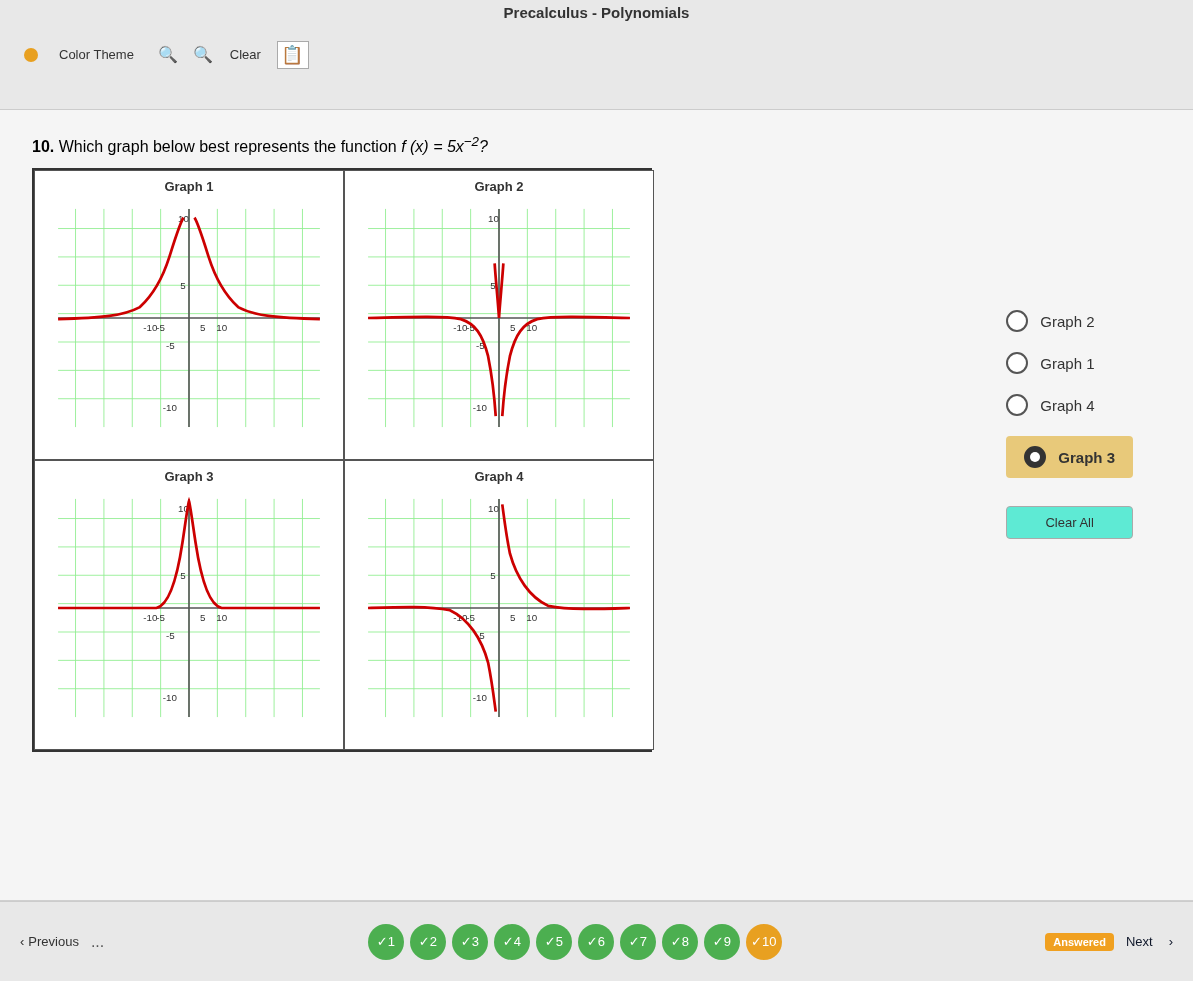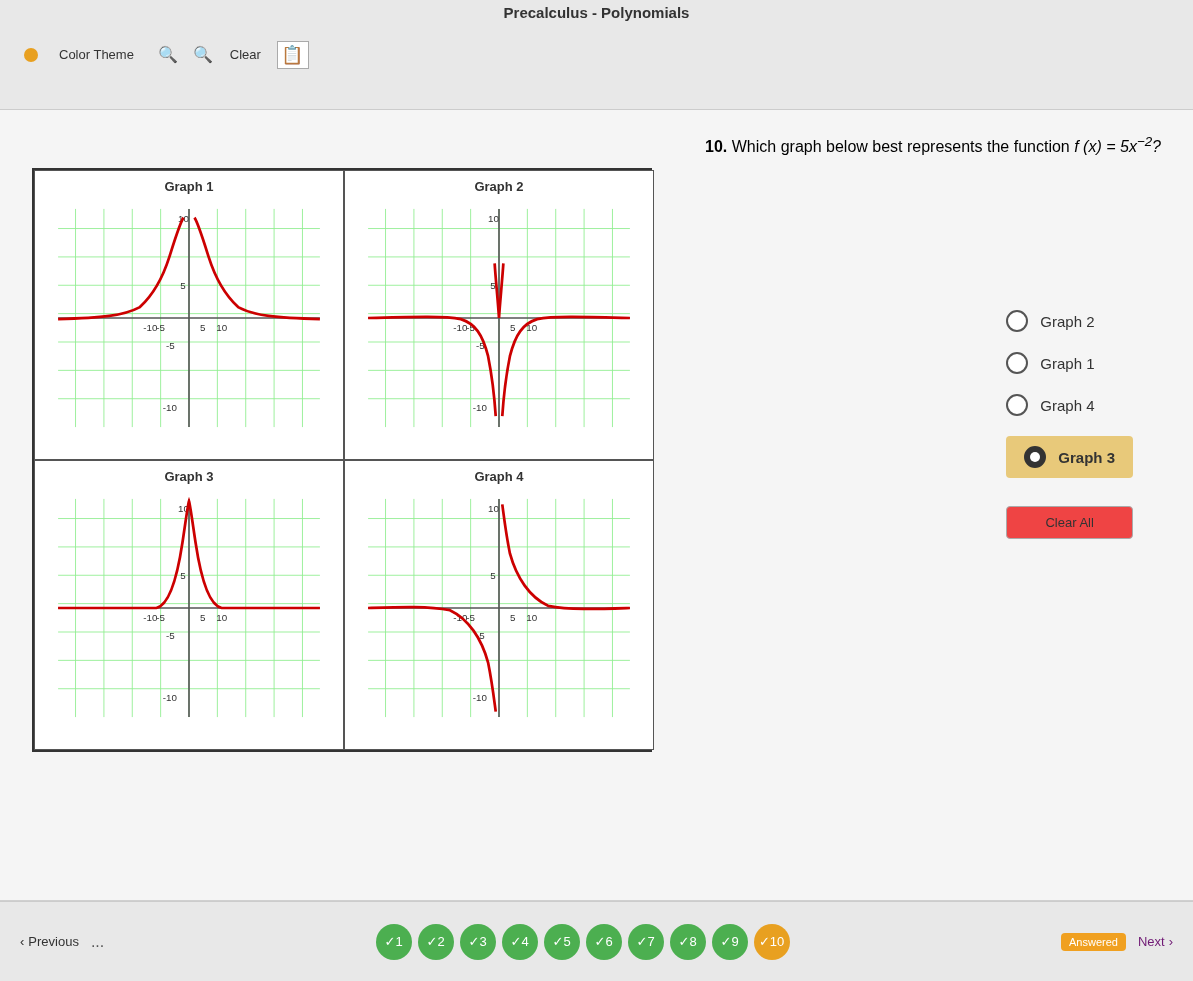--- a/index.html
+++ b/index.html
@@ -160,21 +160,21 @@
     }
 
     .radio-inner {
       width: 10px;
       height: 10px;
       border-radius: 50%;
       background: #fff;
     }
 
     .clear-all-btn {
-      background: #ef4444;
+      background: #5eead4;
       border: 1px solid #aaa;
       padding: 8px 16px;
       font-size: 13px;
       cursor: pointer;
       border-radius: 4px;
       color: #333;
       margin-top: 8px;
     }
 
     .bottom-nav {
@@ -234,31 +234,31 @@
       background: #4CAF50;
       color: #fff;
     }
 
     .answered-badge {
       background: #f0a020;
       color: #fff;
       font-size: 11px;
       padding: 3px 8px;
       border-radius: 4px;
-      font-weight: normal;
+      font-weight: bold;
       margin-left: auto;
       text-align: right;
     }
 
     .next-btn {
       display: flex;
       align-items: center;
-      gap: 4px;
-      font-size: 13px;
-      color: #701a75;
+      gap: 16px;
+      font-size: 13px;
+      color: #0f172a;
       cursor: pointer;
       background: none;
       border: none;
     }
 
     
     .graph-svg {
       width: 100%;
       height: 100%;
     }
@@ -280,21 +280,21 @@
   <span class="zoom-icon">🔍</span>
   <span class="zoom-icon">🔍</span>
   <div class="zoom-section">
     <span>Clear</span>
   </div>
   <span class="doc-icon">📋</span>
 </div>
 
 <div class="main-content" style="height: 790px;">
 
-  <div style="margin-bottom: 12px; text-align: right;">
+  <div style="margin-bottom: 12px;">
     <span class="question-number">10.</span>
     <span>Which graph below best represents the function</span>
     <em> <i>f</i> (<i>x</i>) = 5<i>x</i><sup>−2</sup>?</em>
   </div>
 
   <div class="graphs-container">
 
     <div class="graph-cell">
       <div class="graph-label">Graph 1</div>
       <div class="graph-area">

